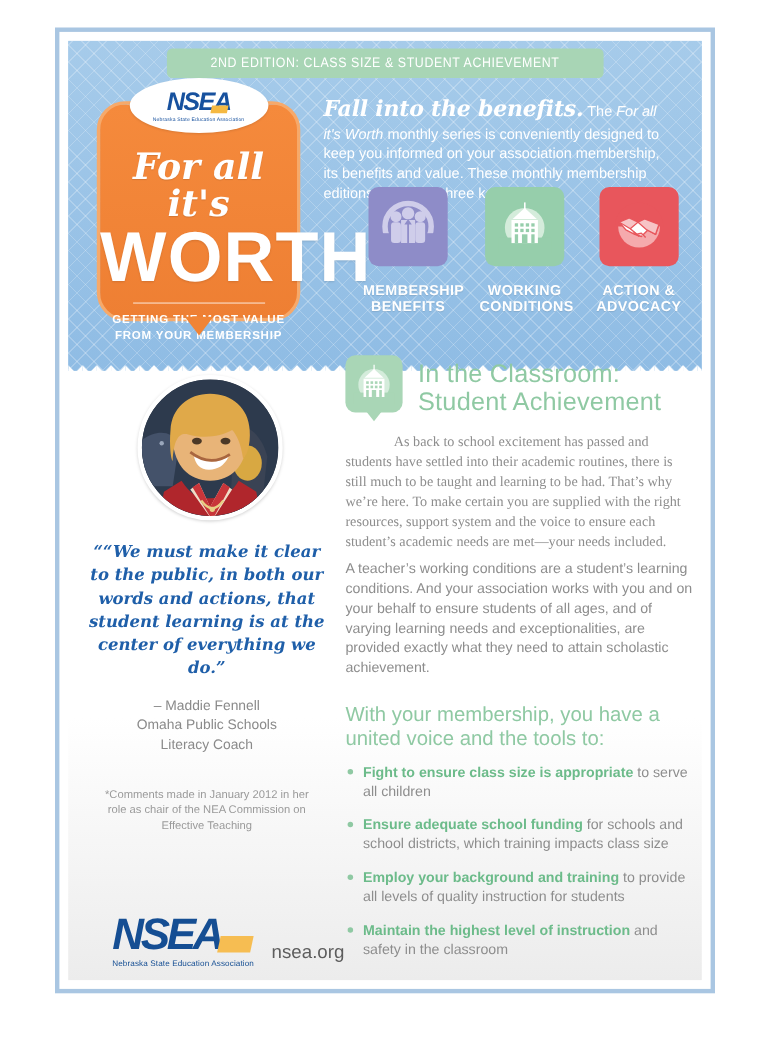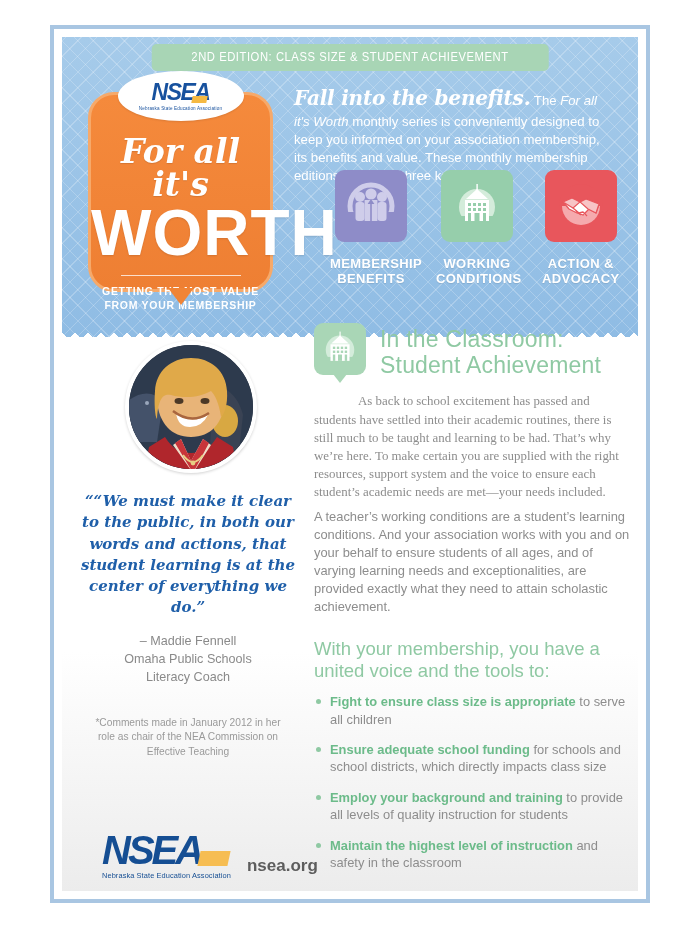--- a/index.html
+++ b/index.html
@@ -201,21 +201,21 @@
   }
   .flogo-word .gold{
     position:absolute;right:2px;bottom:3px;width:30px;height:15px;
     background:#f6bd52;transform:skewX(-12deg);
   }
   .flogo-tag{
     font-size:7.4px;color:#154e93;letter-spacing:.1px;margin-top:2px;
     font-family:"Liberation Sans",sans-serif;white-space:nowrap;
   }
   .flogo-url{
-    font-size:17px;font-weight:bold;color:#5d5d5d;
+    font-size:17px;font-weight:normal;color:#5d5d5d;
     padding-bottom:4px;
   }
 
   
   .rightcol{position:absolute;left:252px;top:286px;width:320px;}
   .sec-head{display:flex;align-items:flex-start;gap:14px;}
   .sec-tile{
     width:52px;height:52px;border-radius:9px;flex:0 0 auto;
     background:#a9d6b6;position:relative;
     display:flex;align-items:center;justify-content:center;
@@ -449,21 +449,21 @@
       </div>
     </div>
 
     <p class="body-p first">As back to school excitement has passed and students have settled into their academic routines, there is still much to be taught and learning to be had. That’s why we’re here. To make certain you are supplied with the right resources, support system and the voice to ensure each student’s academic needs are met—your needs included.</p>
     <p class="body-p">A teacher’s working conditions are a student’s learning conditions. And your association works with you and on your behalf to ensure students of all ages, and of varying learning needs and exceptionalities, are provided exactly what they need to attain scholastic achievement.</p>
 
     <div class="cta-head">With your membership, you have a united voice and the tools to:</div>
 
     <ul class="bullets">
       <li><b>Fight to ensure class size is appropriate</b><span> to serve all children</span></li>
-      <li><b>Ensure adequate school funding</b><span> for schools and school districts, which directly impacts class size</span></li>
+      <li><b>Ensure adequate school funding</b><span> for schools and school districts, which training impacts class size</span></li>
       <li><b>Employ your background and training</b><span> to provide all levels of quality instruction for students</span></li>
       <li><b>Maintain the highest level of instruction</b><span> and safety in the classroom</span></li>
     </ul>
 
   </div>
 
  </div>
 </div>
 
 </body></html>

